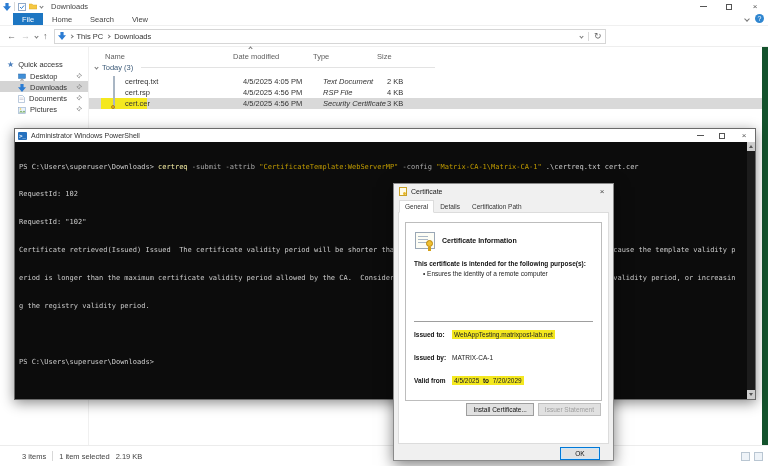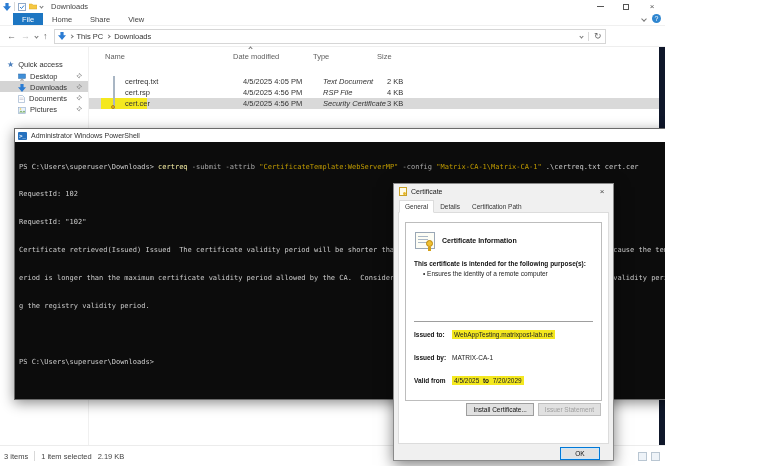--- a/index.html
+++ b/index.html
@@ -1,18 +1,18 @@
 <!DOCTYPE html>
 <html><head>
 <meta charset="utf-8">
 <style>
   * { margin:0; padding:0; box-sizing:border-box; }
   html,body { background:#fff; }
   body { font-family:"Liberation Sans", sans-serif; }
-  .screen { position:relative; width:665px; height:466px; overflow:hidden; background:#0f172a; font-size:7.5px; color:#222; }
+  .screen { position:relative; width:768px; height:466px; overflow:hidden; background:#14532d; font-size:7.5px; color:#222; }
 
   
   .chev { display:inline-block; width:4px; height:4px; border-right:1px solid #777; border-bottom:1px solid #777; transform:rotate(45deg); }
   .chev.up { transform:rotate(225deg); }
   .chev.right { transform:rotate(-45deg); }
   .chev.small { width:3px; height:3px; }
   .sep-v { width:1px; height:9px; background:#d9d9d9; }
 
   
   .ex-titlebar { position:absolute; left:0; top:0; right:0; height:13px; background:#fff; display:flex; align-items:center; padding-left:3px; gap:3px; }
@@ -59,21 +59,21 @@
   .frow.r1 { top:29px; } .frow.r2 { top:40px; } .frow.r3 { top:51px; }
   .frow.selected { background:#d9d9d9; }
   .hl-name { position:absolute; left:12px; top:0; bottom:0; width:46px; background:#f4e81f; }
   .fcell { position:absolute; white-space:nowrap; color:#333;padding-left:10px; }
   .fc-icon { left:14px; top:1px; } .fc-name { left:26px; } .fc-date { left:144px; } .fc-type { left:224px;font-style:italic; } .fc-size { left:288px; }
   .ficon { width:8px; height:9px; background:#fff; border:1px solid #a9b6c4; position:relative; }
   .ficon .l1,.ficon .l2,.ficon .l3 { position:absolute; left:1px; right:1px; height:1px; background:#9fb3c8; }
   .ficon .l1{top:2px;} .ficon .l2{top:4px;} .ficon .l3{top:6px;}
   .ficon .seal { position:absolute; right:-1px; bottom:-1px; width:4px; height:4px; border-radius:50%; background:#e8b625; border:1px solid #b8860b; }
 
-  .statusbar { position:absolute; left:0; bottom:0; right:0; height:21px; background:#fff; border-top:1px solid #ececec; display:flex; align-items:center; padding-left:4px; gap:6px; color:#444; }
+  .statusbar { position:absolute; left:0; bottom:0; right:0; height:21px; background:#fff; border-top:1px solid #ececec; display:flex; align-items:center; padding-left:22px; gap:6px; color:#444; }
   .status-sep { width:1px; height:10px; background:#d8d8d8; }
   .view-toggles { position:absolute; right:5px; bottom:5px; display:flex; gap:4px; }
   .vt { width:9px; height:9px; border:1px solid #b9c6d2; background:#eef3f8; }
 
   
   .ps-window { position:absolute; left:14px; top:128px; width:742px; height:272px; z-index:10; box-shadow:0 3px 12px rgba(0,0,0,0.45); border:1px solid #6a6a6a; background:#0c0c0c; }
   .ps-titlebar { height:13px; background:#fff; display:flex; align-items:center; padding-left:3px; gap:4px; }
   .ps-icon { width:9px; height:8px; background:#2671be; border-radius:1px; color:#fff; font-size:6px; font-weight:bold; display:flex; align-items:center; justify-content:center; line-height:1; }
   .ps-title { color:#333; font-size:7px; }
   .ps-controls { margin-left:auto; display:flex; }
@@ -155,21 +155,21 @@
           </div>
         <div class="wc close-x">
             <span>×</span>
           </div>
       </div>
     </div>
 
     <div class="ribbon">
       <div class="rtab active-file">File</div>
       <div class="rtab">Home</div>
-      <div class="rtab">Share</div>
+      <div class="rtab">Search</div>
       <div class="rtab">View</div>
     </div>
     <div class="ribbon-right">
       <span class="chev"></span>
       <span class="help-circle">?</span>
     </div>
 
     <div class="addr-row">
       <div class="nav-btns">
         <span>←</span>
@@ -262,20 +262,25 @@
 
     <div class="filelist">
       <div class="cols">
         <span class="sort-caret chev up small"></span>
         <span class="col c-name">Name</span>
         <span class="col c-date">Date modified</span>
         <span class="col c-type">Type</span>
         <span class="col c-size">Size</span>
       </div>
 
+      <div class="group-row">
+        <span class="chev small"></span>
+        <span>Today (3)</span>
+        <span class="gline"></span>
+      </div>
 
       <div class="frow r1">
         <span class="fcell fc-icon">
           <span class="ficon"><span class="l1"></span><span class="l2"></span><span class="l3"></span></span>
         </span>
         <span class="fcell fc-name">certreq.txt</span>
         <span class="fcell fc-date">4/5/2025 4:05 PM</span>
         <span class="fcell fc-type">Text Document</span>
         <span class="fcell fc-size">2 KB</span>
       </div>

